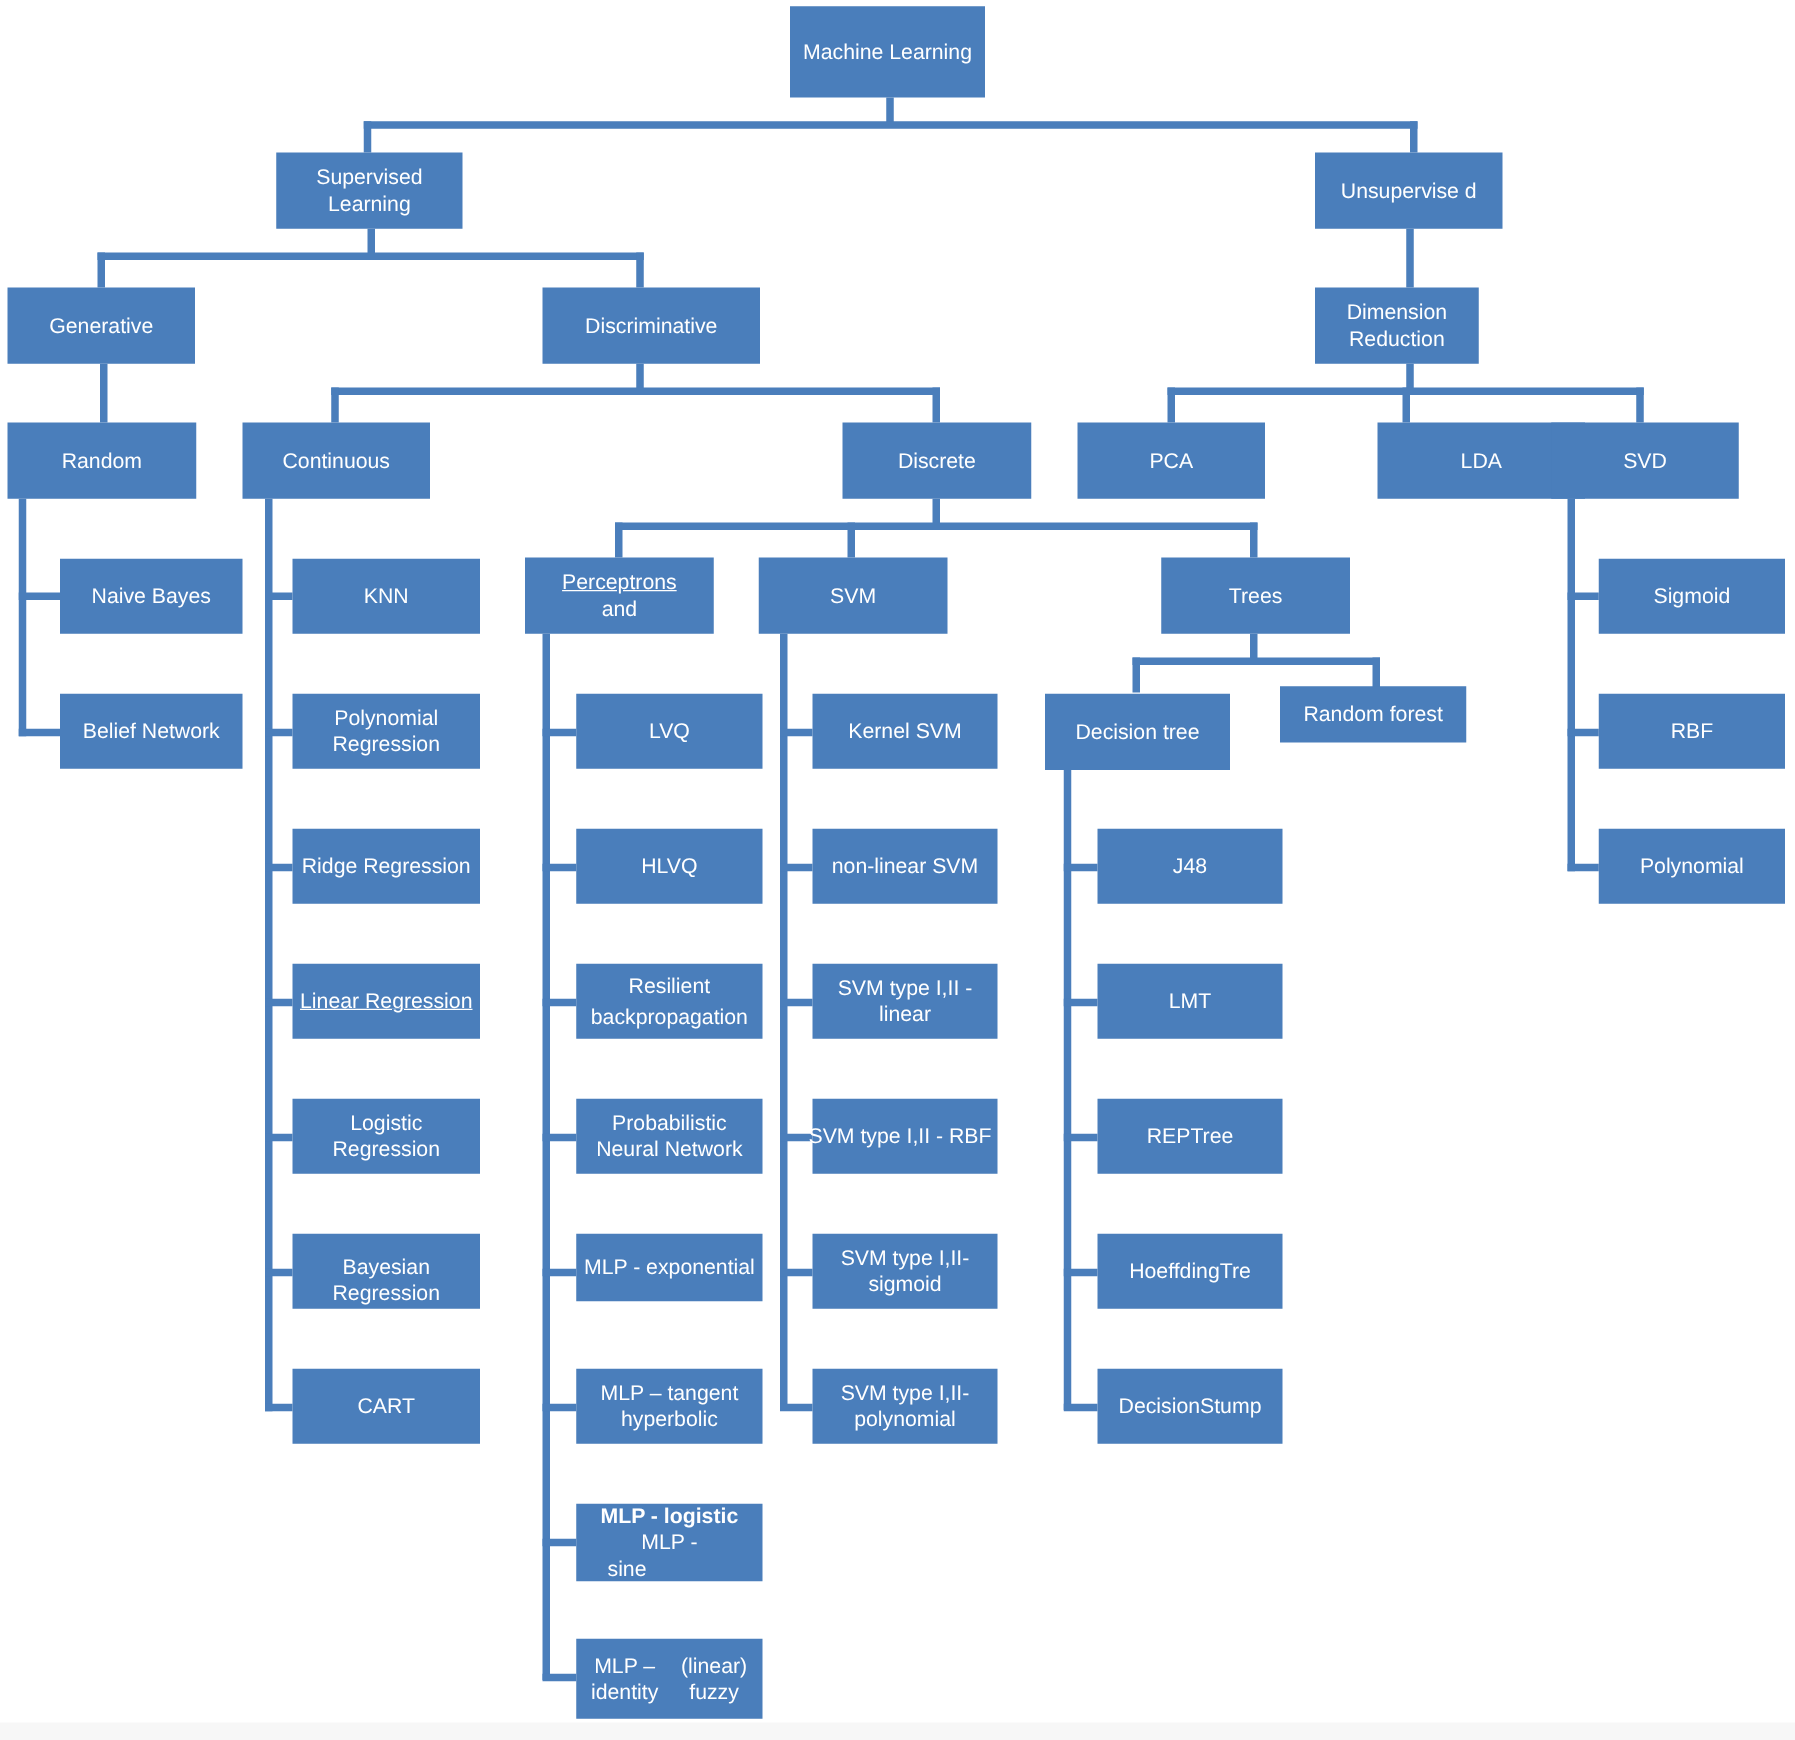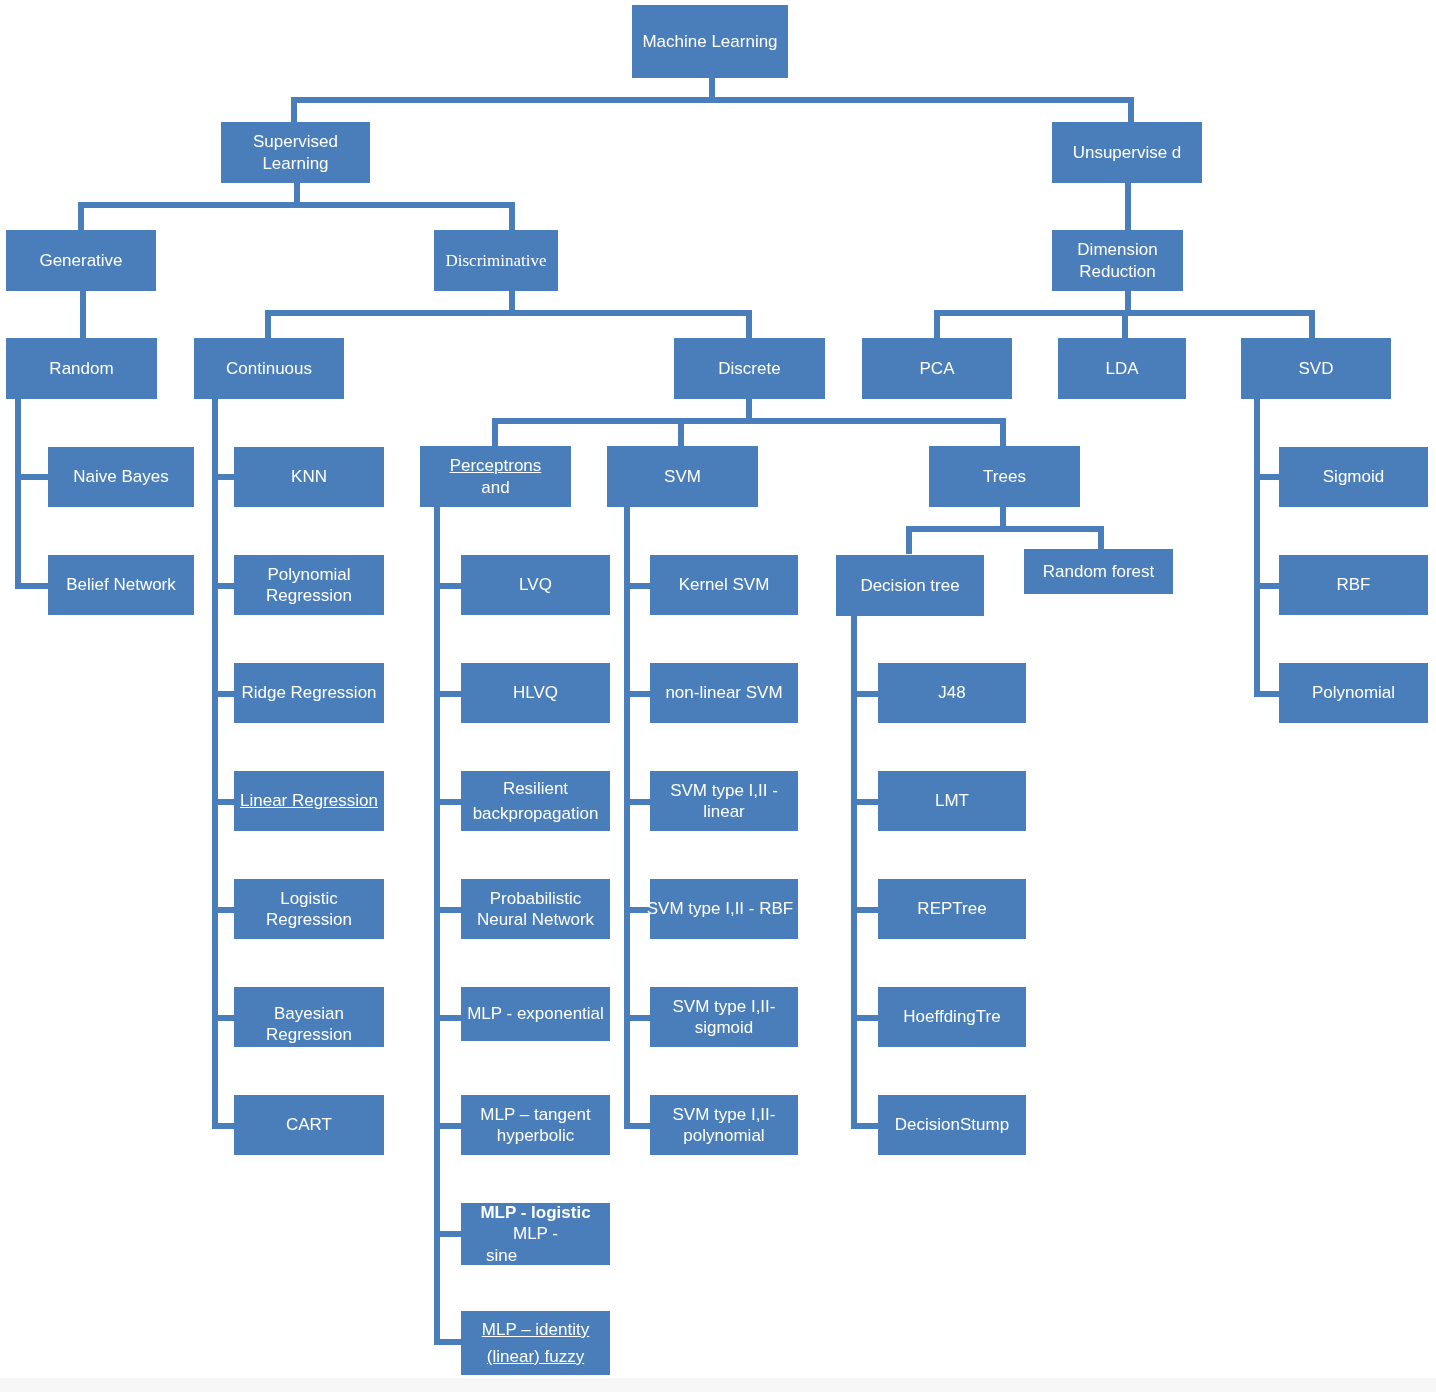--- a/index.html
+++ b/index.html
@@ -154,21 +154,21 @@
   </div>
 
   <div class="node wrap" style="left:1052px; top:122px; width:150px; height:61px;">
     <span class="lbl">Unsupervise d</span>
   </div>
 
   <div class="node" style="left:6px; top:230px; width:150px; height:61px;">
     <span class="lbl">Generative</span>
   </div>
 
-  <div class="node" style="left:434px; top:230px; width:124px; height:61px;font-family:Liberation Serif, serif;">
+  <div class="node" style="left:434px; top:230px; width:174px; height:61px;">
     <span class="lbl">Discriminative</span>
   </div>
 
   <div class="node wrap" style="left:1052px; top:230px; width:131px; height:61px;">
     <span class="lbl">Dimension Reduction</span>
   </div>
 
   <div class="node" style="left:6px; top:338px; width:151px; height:61px;">
     <span class="lbl">Random</span>
   </div>
@@ -178,21 +178,21 @@
   </div>
 
   <div class="node" style="left:674px; top:338px; width:151px; height:61px;">
     <span class="lbl">Discrete</span>
   </div>
 
   <div class="node" style="left:862px; top:338px; width:150px; height:61px;">
     <span class="lbl">PCA</span>
   </div>
 
-  <div class="node" style="left:1058px; top:338px; width:128px; height:61px;">
+  <div class="node" style="left:1102px; top:338px; width:166px; height:61px;">
     <span class="lbl">LDA</span>
   </div>
 
   <div class="node" style="left:1241px; top:338px; width:150px; height:61px;">
     <span class="lbl">SVD</span>
   </div>
 
   <div class="node" style="left:48px; top:447px; width:146px; height:60px;">
     <span class="lbl">Naive Bayes</span>
   </div>
@@ -244,21 +244,21 @@
     <span class="lbl">MLP - exponential</span>
   </div>
   <div class="node wrap" style="left:461px; top:1095px; width:149px; height:60px;">
     <span class="lbl">MLP – tangent hyperbolic</span>
   </div>
   <div class="node wrap" style="left:461px; top:1203px; width:149px; height:62px; flex-direction:column; justify-content:center; align-items:stretch;">
     <span class="lbl" style="text-align:center;font-weight:bold;">MLP - logistic</span>
     <span class="lbl" style="text-align:center; padding-right:8px;">MLP -</span>
     <span class="lbl" style="text-align:left; padding-left:22px;">sine</span>
   </div>
-  <div class="node wrap" style="left:461px; top:1311px; width:149px; height:64px; flex-direction:column; justify-content:space-evenly;text-decoration:underline;">
+  <div class="node wrap" style="left:461px; top:1311px; width:149px; height:64px; flex-direction:row; justify-content:space-evenly;">
     <span class="lbl">MLP – identity</span>
     <span class="lbl">(linear)   fuzzy</span>
   </div>
 
   <div class="node" style="left:607px; top:446px; width:151px; height:61px;">
     <span class="lbl">SVM</span>
   </div>
   <div class="node" style="left:650px; top:555px; width:148px; height:60px;">
     <span class="lbl">Kernel SVM</span>
   </div>

